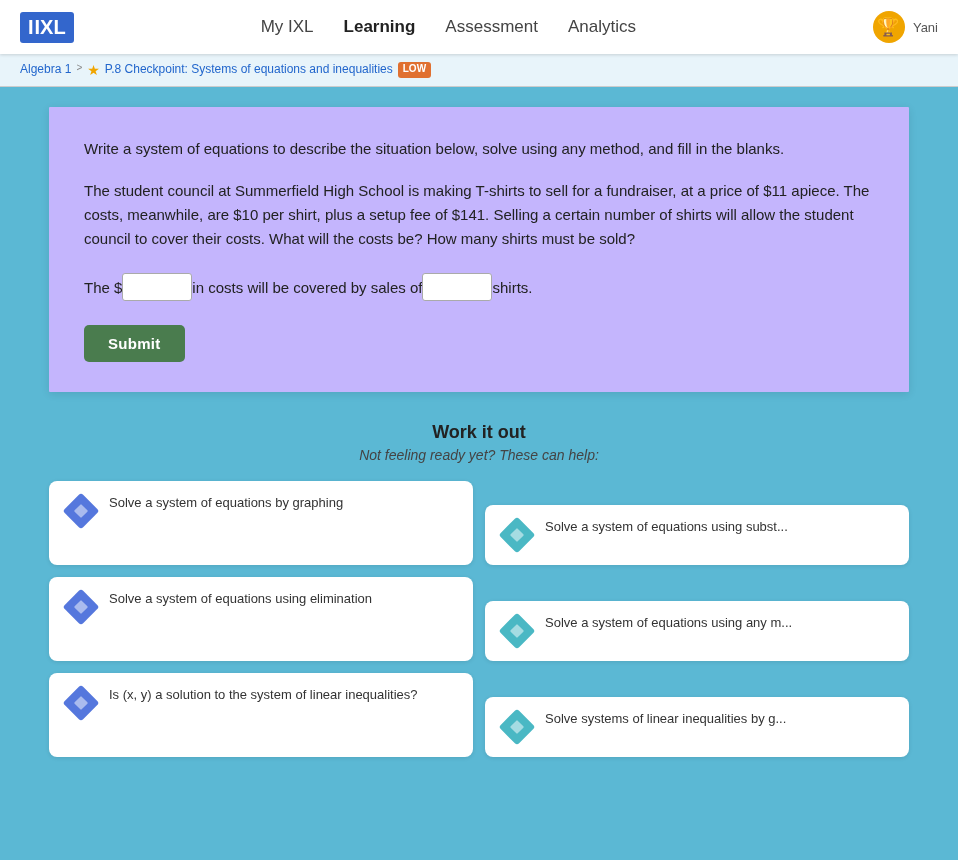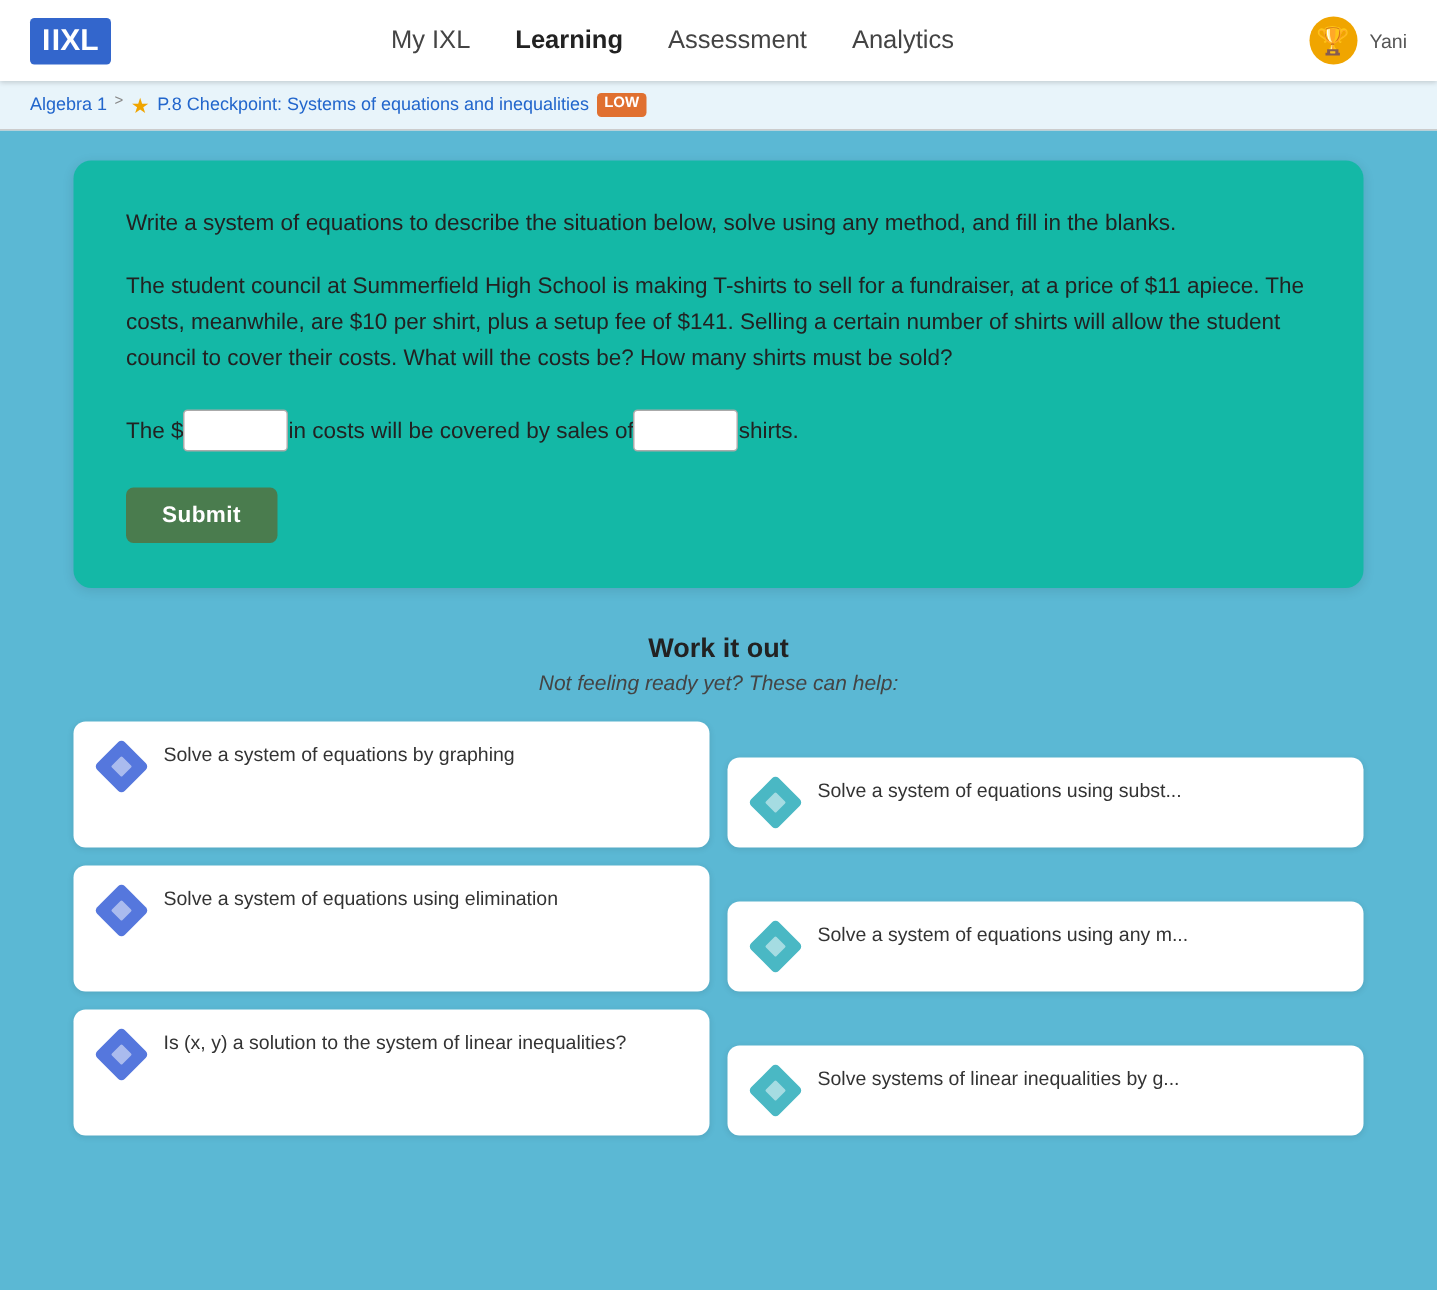--- a/index.html
+++ b/index.html
@@ -101,22 +101,22 @@
     
     .main-content {
       padding: 20px;
       display: flex;
       flex-direction: column;
       align-items: center;
     }
 
     
     .question-card {
-      background: #14b8a6;
-      border-radius: 12px;
+      background: #c4b5fd;
+      border-radius: 1px;
       padding: 30px 35px;
       width: 860px;
       max-width: 100%;
       box-shadow: 0 2px 8px rgba(0,0,0,0.1);
       margin-bottom: 20px;
     }
     .question-text {
       font-size: 15px;
       color: #222;
       line-height: 1.6;

